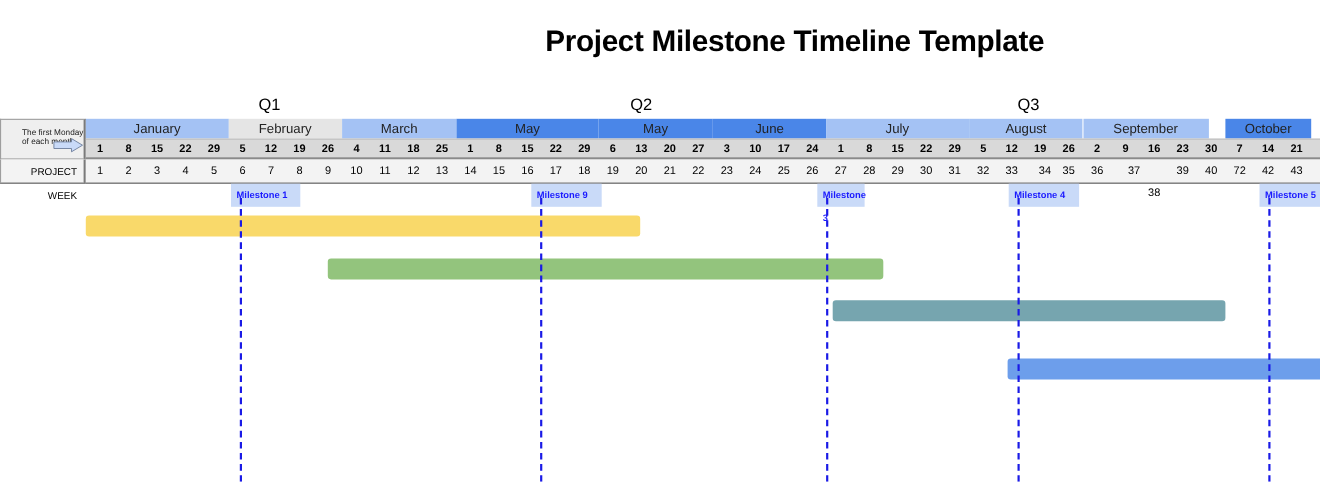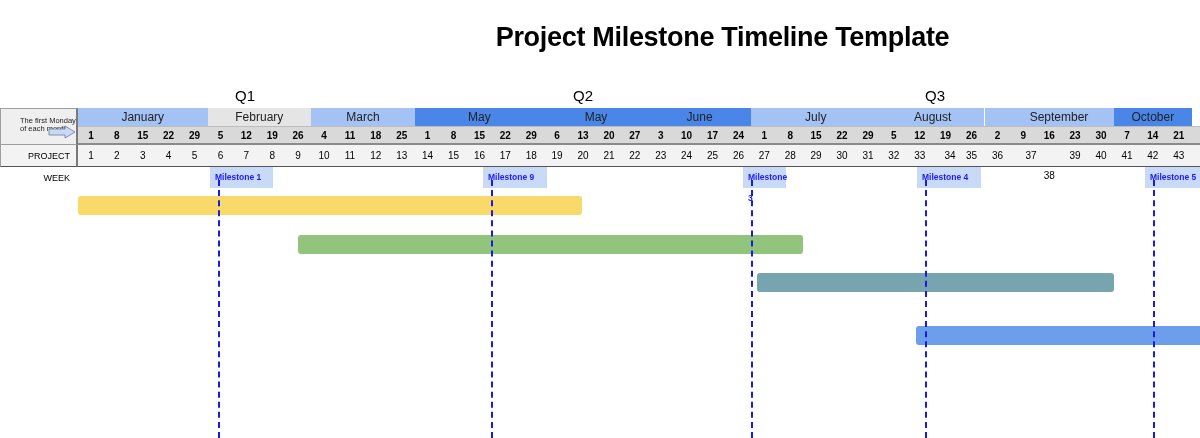--- a/index.html
+++ b/index.html
@@ -89,21 +89,21 @@
 
 <div id="months">
     <div class="month-band" style="left: 78px; width: 129.5px; background: rgb(164, 194, 244);">January</div>
     <div class="month-band" style="left: 207.5px; width: 103.6px; background: #e5e5e5;">February</div>
     <div class="month-band" style="left: 311.1px; width: 103.6px; background: rgb(164, 194, 244);">March</div>
     <div class="month-band" style="left: 414.7px; width: 129.5px; background: rgb(74, 134, 232);">May</div>
     <div class="month-band" style="left: 544.2px; width: 103.6px; background: rgb(74, 134, 232);">May</div>
     <div class="month-band" style="left: 647.8px; width: 103.6px; background: rgb(74, 134, 232);">June</div>
     <div class="month-band" style="left: 751px; width: 129.5px; background: rgb(164, 194, 244);">July</div>
     <div class="month-band" style="left: 880.9px; width: 103.6px; background: rgb(164, 194, 244);">August</div>
-    <div class="month-band" style="left: 984.5px; width: 149px; background: rgb(164, 194, 244);">September</div>
+    <div class="month-band" style="left: 984.5px; width: 114px; background: rgb(164, 194, 244);">September</div>
     <div class="month-band" style="left: 1114px; width: 77.7px; background: rgb(74, 134, 232);">October</div>
   </div>
 <div class="date-row" id="dates">
     <div class="cell" style="left: 0px;">1</div>
     <div class="cell" style="left: 25.9px;">8</div>
     <div class="cell" style="left: 51.8px;">15</div>
     <div class="cell" style="left: 77.7px;">22</div>
     <div class="cell" style="left: 103.6px;">29</div>
     <div class="cell" style="left: 129.5px;">5</div>
     <div class="cell" style="left: 155.4px;">12</div>
@@ -178,21 +178,21 @@
     <div class="cell" style="left: 777px;">31</div>
     <div class="cell" style="left: 802.9px;">32</div>
     <div class="cell" style="left: 828.8px;">33</div>
     <div class="cell" style="left: 859px;">34</div>
     <div class="cell" style="left: 880.6px;">35</div>
     <div class="cell" style="left: 906.5px;">36</div>
     <div class="cell" style="left: 940px;">37</div>
     <div class="cell" style="left: 958.3px; margin-top: 20px;">38</div>
     <div class="cell" style="left: 984.2px;">39</div>
     <div class="cell" style="left: 1010.1px;">40</div>
-    <div class="cell" style="left: 1036px;">41</div>
+    <div class="cell" style="left: 1036px;">72</div>
     <div class="cell" style="left: 1061.9px;">42</div>
     <div class="cell" style="left: 1087.8px;">43</div>
   </div>
 
 <div id="milestones" style="position: relative; z-index: 2;">
     <div class="milestone-tag" style="left: 210px; width: 63px;">Milestone 1</div>
     <div class="milestone-line" style="left: 218px; border-left-color: rgb(26, 26, 230); z-index: 3;"></div>
     <div class="milestone-tag" style="left: 483px; width: 64px;">Milestone 9</div>
     <div class="milestone-line" style="left: 491px; border-left-color: rgb(26, 26, 230); z-index: 3;"></div>
     <div class="milestone-tag" style="left: 743px; width: 43px;">Milestone 3</div>

